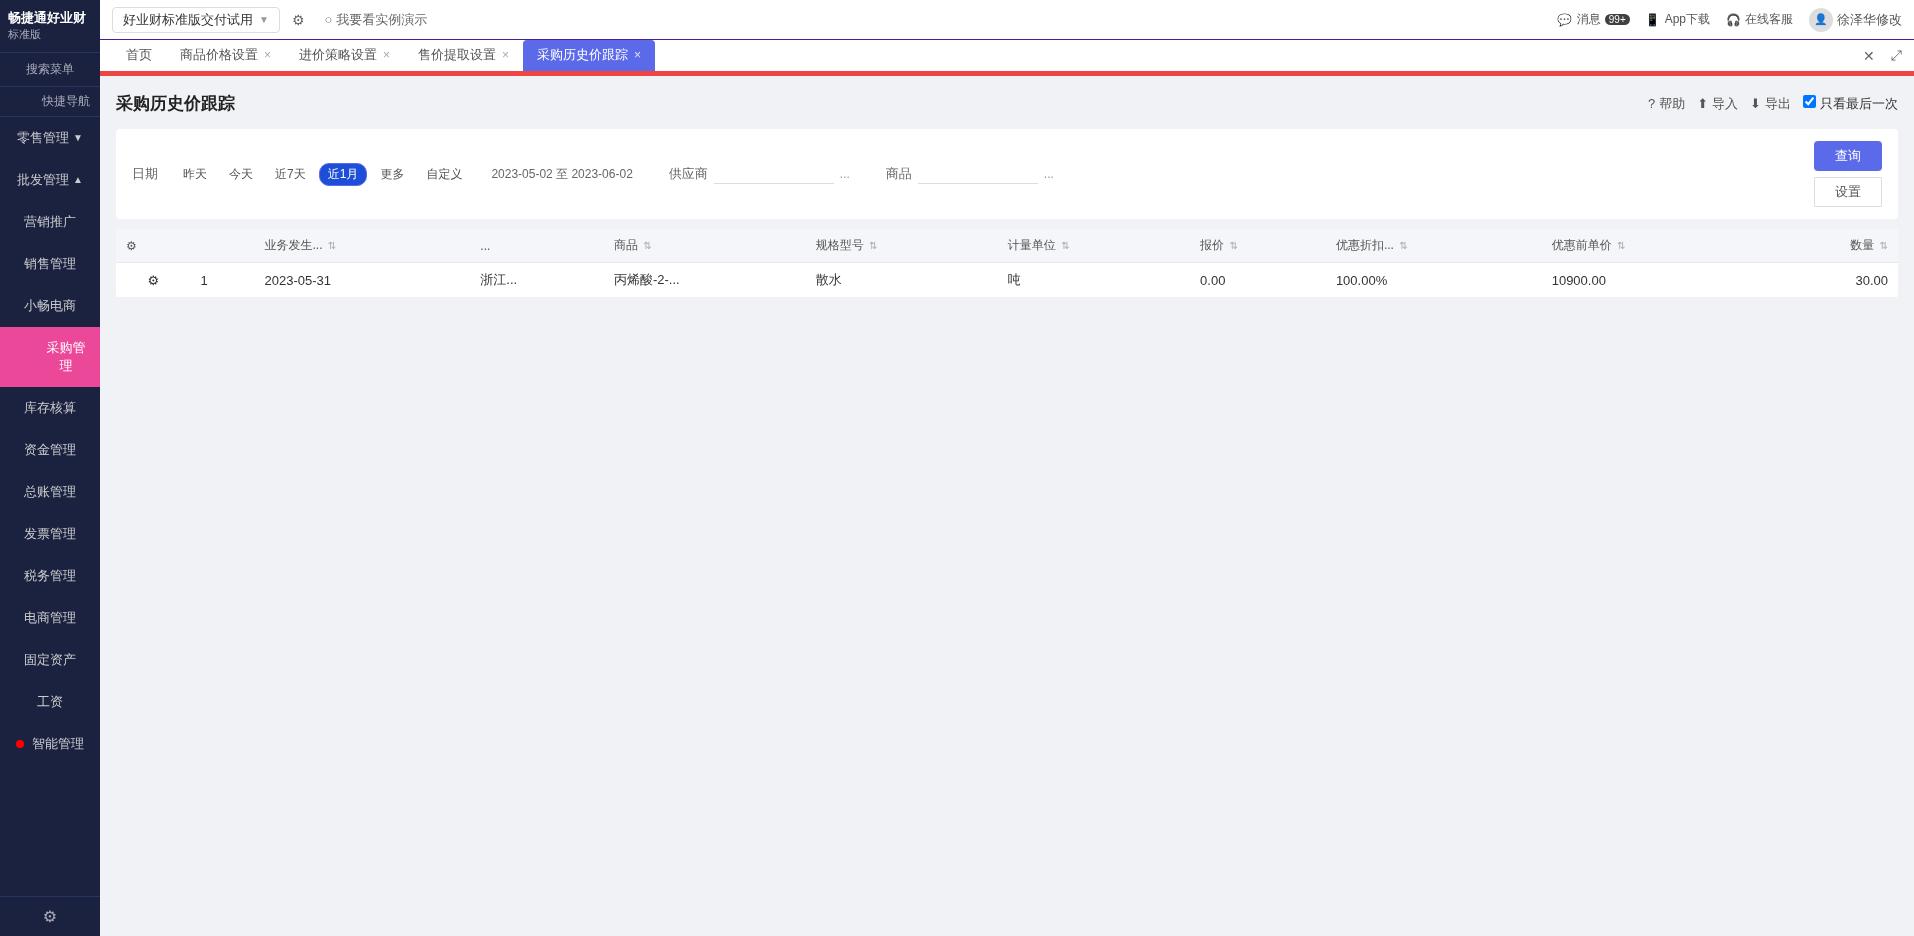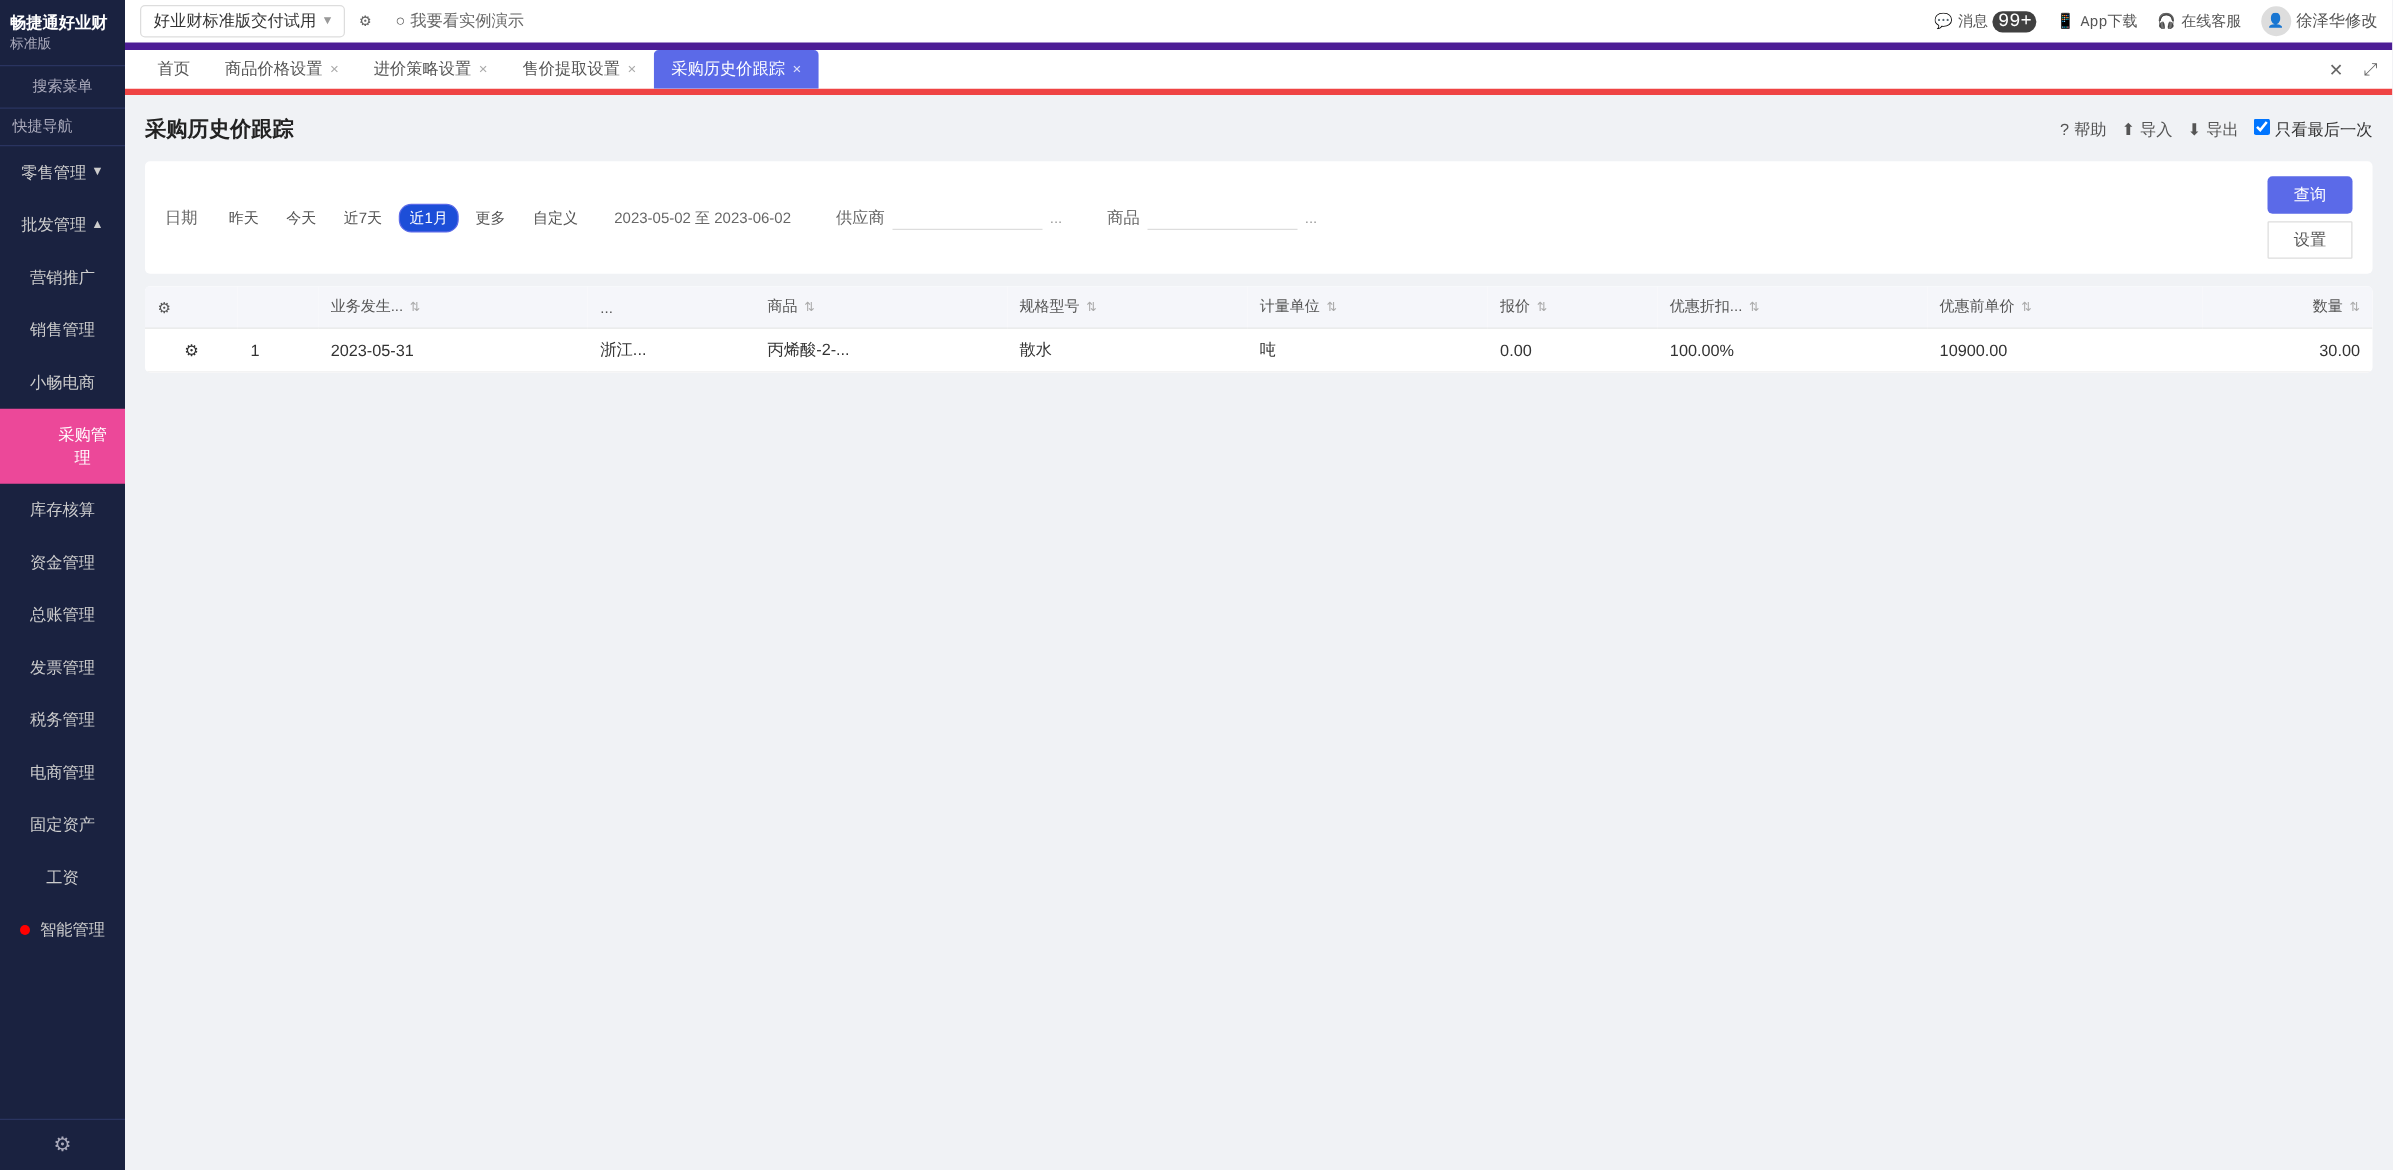--- a/index.html
+++ b/index.html
@@ -4,40 +4,40 @@
   <style>
     * { box-sizing: border-box; margin: 0; padding: 0; }
     body { font-family: 'Microsoft YaHei', Arial, sans-serif; font-size: 13px; color: #333; background: #f0f2f5; display: flex; height: 936px; overflow: hidden; }
 
     
     .sidebar { width: 100px; background: #1a2240; display: flex; flex-direction: column; color: #ccc; flex-shrink: 0; height: 100%; }
     .sidebar-logo { padding: 10px 8px; border-bottom: 1px solid #2a3460; text-align: left; }
     .sidebar-logo .logo-title { color: #fff; font-size: 13px; font-weight: bold; line-height: 1.3; }
     .sidebar-logo .logo-sub { color: #aab; font-size: 11px; }
     .sidebar-search { padding: 8px 10px; color: #aab; font-size: 12px; cursor: pointer; text-align: center; border-bottom: 1px solid #2a3460; }
-    .sidebar-nav { padding: 6px 10px; color: #aab; font-size: 12px; cursor: pointer; text-align: left; border-bottom: 1px solid #2a3460; }
+    .sidebar-nav { padding: 6px 10px; color: #aab; font-size: 12px; cursor: pointer; text-align: right; border-bottom: 1px solid #2a3460; }
     .sidebar-item { padding: 12px 10px; color: #ccc; font-size: 13px; cursor: pointer; text-align: center; position: relative; display: flex; align-items: center; justify-content: center; gap: 4px; }
     .sidebar-item.active { color: #fff; background: #ec4899; padding-left: 42px; }
     .sidebar-item .arrow { font-size: 10px; }
     .sidebar-bottom { margin-top: auto; border-top: 1px solid #2a3460; padding: 10px; text-align: center; }
     .sidebar-bottom .gear-icon { color: #aab; cursor: pointer; font-size: 16px; }
     .red-dot { width: 8px; height: 8px; background: #f00; border-radius: 50%; display: inline-block; margin-right: 4px; }
 
     
     .main { flex: 1; display: flex; flex-direction: column; overflow: hidden; background: #f0f2f5; }
 
     
-    .topbar { height: 40px; background: #fff; display: flex; align-items: center; padding: 0 12px; border-bottom: 6px solid #4c1d95; gap: 8px; font-family: Liberation Mono, monospace; }
+    .topbar { height: 40px; background: #fff; display: flex; align-items: center; padding: 0 12px; border-bottom: 1px solid #4c1d95; gap: 8px; }
     .topbar-version { display: flex; align-items: center; gap: 6px; font-size: 13px; color: #333; border: 1px solid #ddd; border-radius: 4px; padding: 3px 10px; cursor: pointer; }
     .topbar-version .arrow { color: #999; font-size: 10px; }
     .topbar-settings { color: #666; cursor: pointer; font-size: 14px; padding: 4px; }
     .topbar-demo { display: flex; align-items: center; gap: 4px; color: #666; font-size: 13px; cursor: pointer; margin-left: 8px; }
     .topbar-right { margin-left: auto; display: flex; align-items: center; gap: 16px; }
     .topbar-right-item { display: flex; align-items: center; gap: 4px; color: #555; font-size: 12px; cursor: pointer; position: relative; }
-    .badge { background: #404040; color: #fff; font-size: 15px; border-radius: 8px; padding: 0 4px; min-width: 16px; text-align: center; }
+    .badge { background: #404040; color: #fff; font-size: 10px; border-radius: 8px; padding: 0 4px; min-width: 16px; text-align: center; }
     .topbar-user { display: flex; align-items: center; gap: 4px; color: #555; font-size: 13px; cursor: pointer; }
     .user-avatar { width: 24px; height: 24px; background: #ddd; border-radius: 50%; display: flex; align-items: center; justify-content: center; font-size: 11px; color: #666; }
 
     
     .tabbar { height: 36px; background: #fff; display: flex; align-items: stretch; border-bottom: 5px solid #ef4444; padding-left: 12px; gap: 0; }
     .tab { display: flex; align-items: center; padding: 0 14px; font-size: 13px; color: #555; cursor: pointer; border-bottom: 2px solid transparent; gap: 6px; white-space: nowrap; }
     .tab.active { color: #fff; background: #5b6ae8; border-radius: 4px 4px 0 0; }
     .tab .close-btn { font-size: 12px; color: rgba(255,255,255,0.8); cursor: pointer; }
     .tab.inactive .close-btn { color: #aaa; }
     .tab-home { padding: 0 14px; display: flex; align-items: center; color: #555; font-size: 13px; cursor: pointer; }

